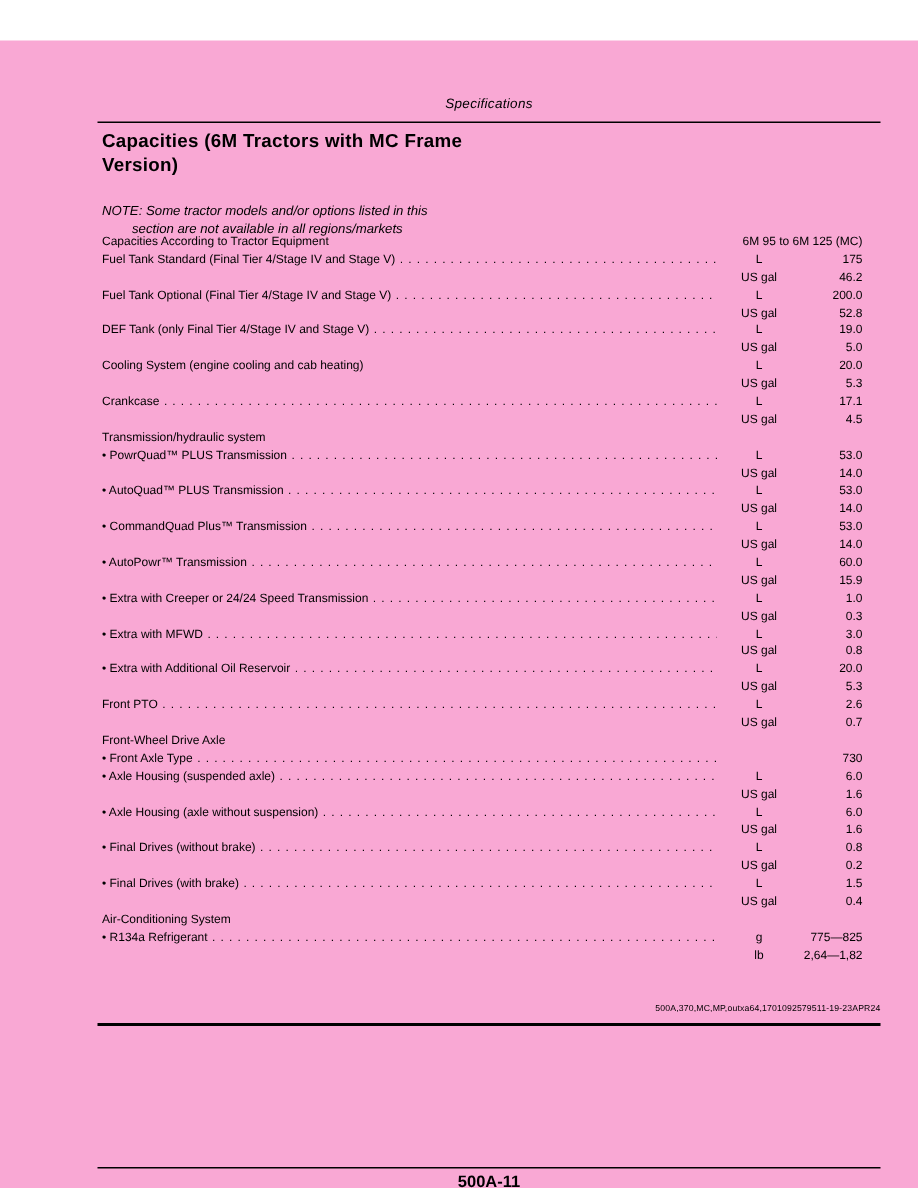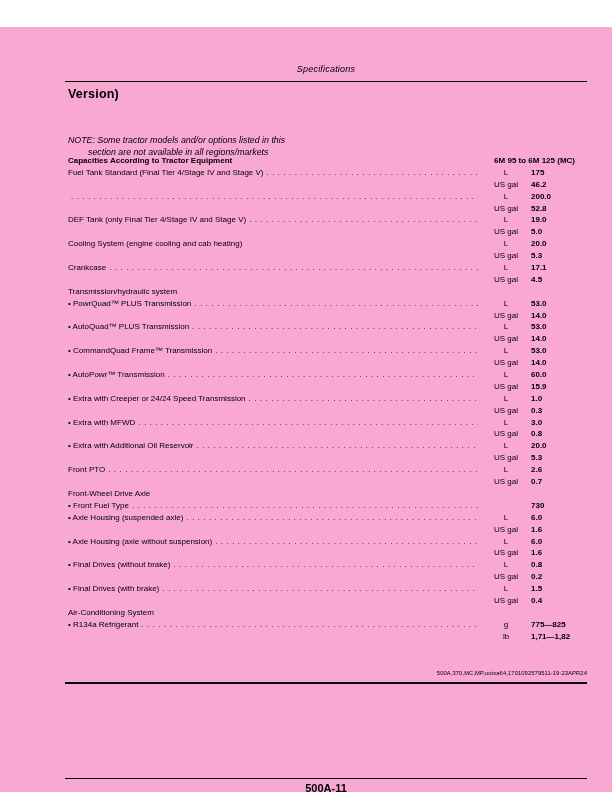--- a/index.html
+++ b/index.html
@@ -26,40 +26,41 @@
   .note { position:absolute; top:108px; left:3px;
     font-style:italic; font-size:8.8px; line-height:11.5px; }
   .note-line2 { padding-left:20px; }
 
   .spec-table { position:absolute; top:128px; left:3px; right:0; padding-right:12px; }
   .row { display:flex; align-items:baseline; height:11.9px; line-height:11.9px;
     font-size:8px; white-space:nowrap; }
   .row .label { flex:0 0 auto; }
   .row .leader { flex:1 1 auto; overflow:hidden; margin:0 3px 0 3px; letter-spacing:0.6px; color:#000; }
   .row .unit { flex:0 0 50px; text-align:center; }
-  .row .value { flex:0 0 44px; text-align:left;font-weight:bold; }
+  .row .value { flex:0 0 44px; text-align:right; }
   .row .value-header { flex:0 0 94px; text-align:right; }
-  .bold { font-weight:bold; }
+  .bold { font-weight:normal; }
 
   .footer-code { position:absolute; top:643px; right:0; text-align:right;
     font-size:5.8px; letter-spacing:0.1px; }
 
   .page-number { position:absolute; top:755px; left:0; right:0; text-align:center;
     font-weight:bold; font-size:11px; }
 </style>
 </head>
 <body>
 
 <div class="page">
   <div class="content">
 
     <div class="running-head">Specifications</div>
     <div class="rule rule-top"></div>
 
     <h1 class="title">
+      <span class="title-line">Capacities (6M Tractors with MC Frame</span>
       <span class="title-line">Version)</span>
     </h1>
 
     <div class="note">
       <div class="note-line1">NOTE: Some tractor models and/or options listed in this</div>
       <div class="note-line2">section are not available in all regions/markets</div>
     </div>
 
     <div class="spec-table" id="spec-table">
         <div class="row">
@@ -73,20 +74,21 @@
           <span class="unit">L</span>
           <span class="value">175</span>
         </div>
         <div class="row">
           <span class="label"></span>
           <span class="leader"></span>
           <span class="unit">US gal</span>
           <span class="value">46.2</span>
         </div>
         <div class="row">
+          <span class="label">Fuel Tank Optional (Final Tier 4/Stage IV and Stage V)</span>
           <span class="leader">. . . . . . . . . . . . . . . . . . . . . . . . . . . . . . . . . . . . . . . . . . . . . . . . . . . . . . . . . . . . . . . . . . . . . . . . . . . . . . . . . . . . . . . . . . . . . . . . . . . . . . . . . . . . . . . . . . . . . . . . . . . . . . . . . . . . . . . . . . . . . . . . . . . . . . . . . . . . . . . . . . . . . . . . . . . . . . . . . . . . . . . . . . . . . . . . . . . . . . . . </span>
           <span class="unit">L</span>
           <span class="value">200.0</span>
         </div>
         <div class="row">
           <span class="label"></span>
           <span class="leader"></span>
           <span class="unit">US gal</span>
           <span class="value">52.8</span>
         </div>
@@ -147,21 +149,21 @@
           <span class="unit">L</span>
           <span class="value">53.0</span>
         </div>
         <div class="row">
           <span class="label"></span>
           <span class="leader"></span>
           <span class="unit">US gal</span>
           <span class="value">14.0</span>
         </div>
         <div class="row">
-          <span class="label">• CommandQuad Frame™ Transmission</span>
+          <span class="label">• CommandQuad Plus™ Transmission</span>
           <span class="leader">. . . . . . . . . . . . . . . . . . . . . . . . . . . . . . . . . . . . . . . . . . . . . . . . . . . . . . . . . . . . . . . . . . . . . . . . . . . . . . . . . . . . . . . . . . . . . . . . . . . . . . . . . . . . . . . . . . . . . . . . . . . . . . . . . . . . . . . . . . . . . . . . . . . . . . . . . . . . . . . . . . . . . . . . . . . . . . . . . . . . . . . . . . . . . . . . . . . . . . . . </span>
           <span class="unit">L</span>
           <span class="value">53.0</span>
         </div>
         <div class="row">
           <span class="label"></span>
           <span class="leader"></span>
           <span class="unit">US gal</span>
           <span class="value">14.0</span>
         </div>
@@ -222,21 +224,21 @@
         <div class="row">
           <span class="label"></span>
           <span class="leader"></span>
           <span class="unit">US gal</span>
           <span class="value">0.7</span>
         </div>
         <div class="row">
           <span class="label">Front-Wheel Drive Axle</span>
         </div>
         <div class="row">
-          <span class="label">• Front Fuel Type</span>
+          <span class="label">• Front Axle Type</span>
           <span class="leader">. . . . . . . . . . . . . . . . . . . . . . . . . . . . . . . . . . . . . . . . . . . . . . . . . . . . . . . . . . . . . . . . . . . . . . . . . . . . . . . . . . . . . . . . . . . . . . . . . . . . . . . . . . . . . . . . . . . . . . . . . . . . . . . . . . . . . . . . . . . . . . . . . . . . . . . . . . . . . . . . . . . . . . . . . . . . . . . . . . . . . . . . . . . . . . . . . . . . . . . . </span>
           <span class="unit"></span>
           <span class="value">730</span>
         </div>
         <div class="row">
           <span class="label">• Axle Housing (suspended axle)</span>
           <span class="leader">. . . . . . . . . . . . . . . . . . . . . . . . . . . . . . . . . . . . . . . . . . . . . . . . . . . . . . . . . . . . . . . . . . . . . . . . . . . . . . . . . . . . . . . . . . . . . . . . . . . . . . . . . . . . . . . . . . . . . . . . . . . . . . . . . . . . . . . . . . . . . . . . . . . . . . . . . . . . . . . . . . . . . . . . . . . . . . . . . . . . . . . . . . . . . . . . . . . . . . . . </span>
           <span class="unit">L</span>
           <span class="value">6.0</span>
         </div>
@@ -288,21 +290,21 @@
         <div class="row">
           <span class="label">• R134a Refrigerant</span>
           <span class="leader">. . . . . . . . . . . . . . . . . . . . . . . . . . . . . . . . . . . . . . . . . . . . . . . . . . . . . . . . . . . . . . . . . . . . . . . . . . . . . . . . . . . . . . . . . . . . . . . . . . . . . . . . . . . . . . . . . . . . . . . . . . . . . . . . . . . . . . . . . . . . . . . . . . . . . . . . . . . . . . . . . . . . . . . . . . . . . . . . . . . . . . . . . . . . . . . . . . . . . . . . </span>
           <span class="unit">g</span>
           <span class="value">775—825</span>
         </div>
         <div class="row">
           <span class="label"></span>
           <span class="leader"></span>
           <span class="unit">lb</span>
-          <span class="value">1,71—1,82</span>
+          <span class="value">2,64—1,82</span>
         </div>
       </div>
 
     <div class="footer-code">500A,370,MC,MP,outxa64,1701092579511-19-23APR24</div>
     <div class="rule rule-footer"></div>
 
     <div class="rule rule-bottom"></div>
     <div class="page-number">500A-11</div>
 
   </div>

